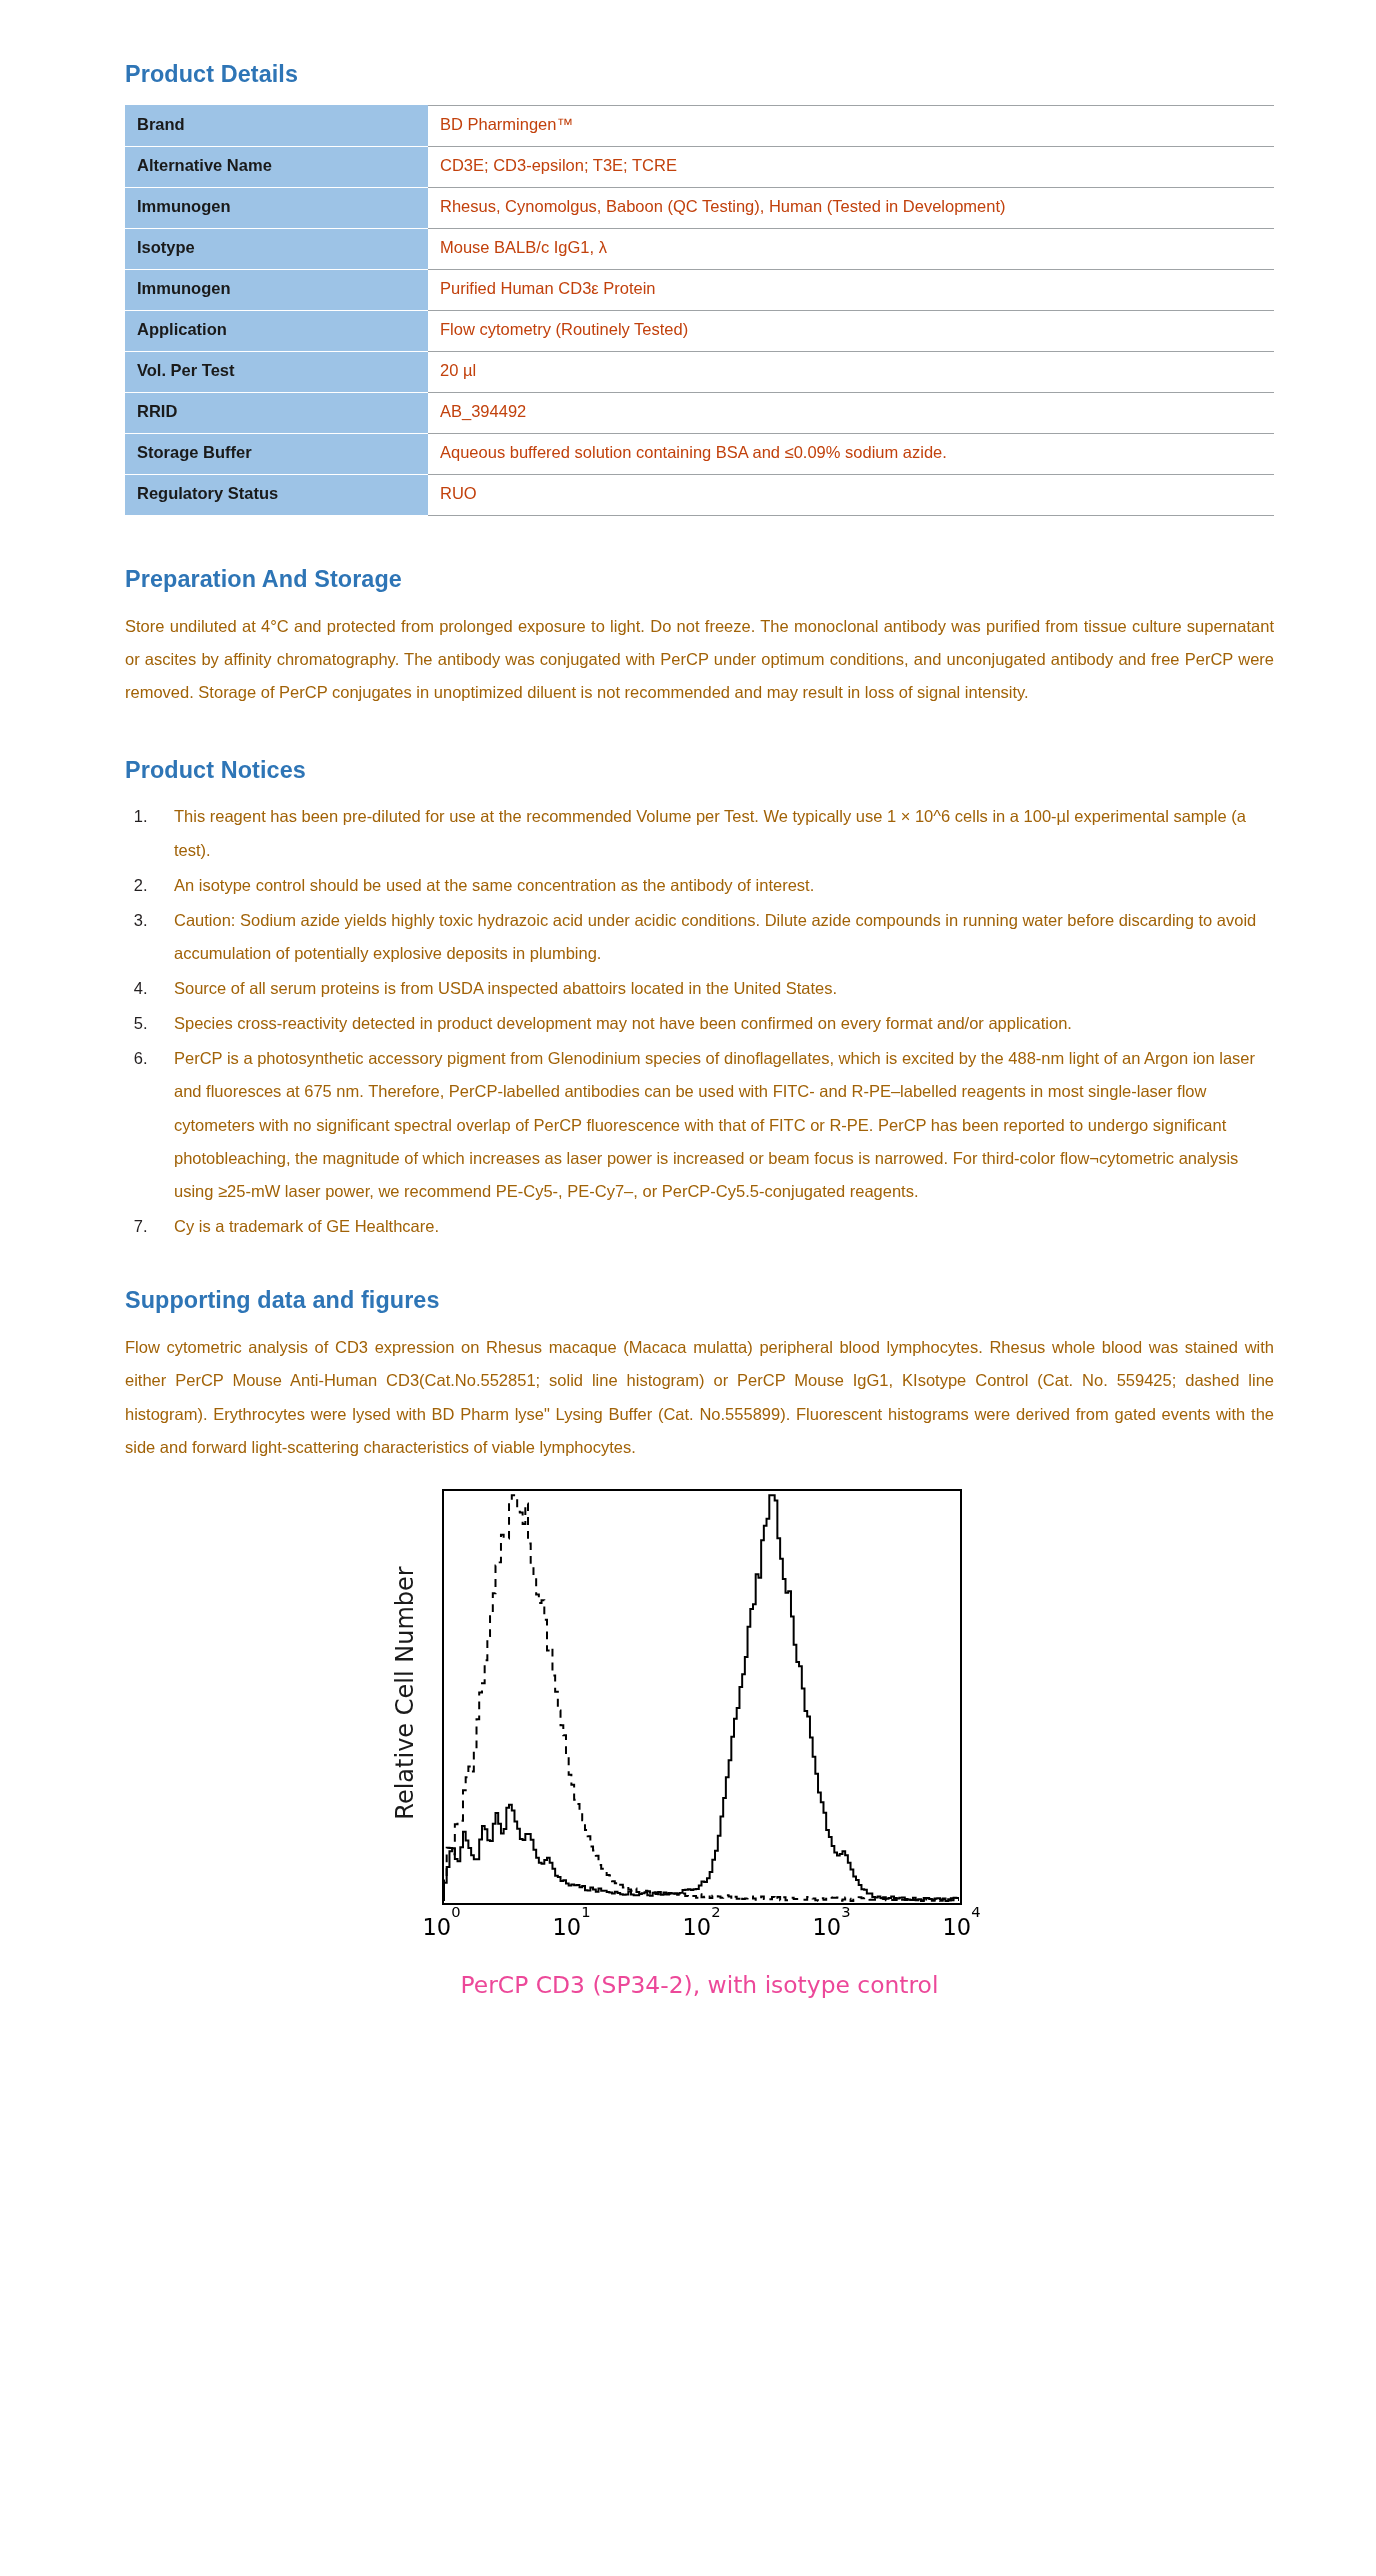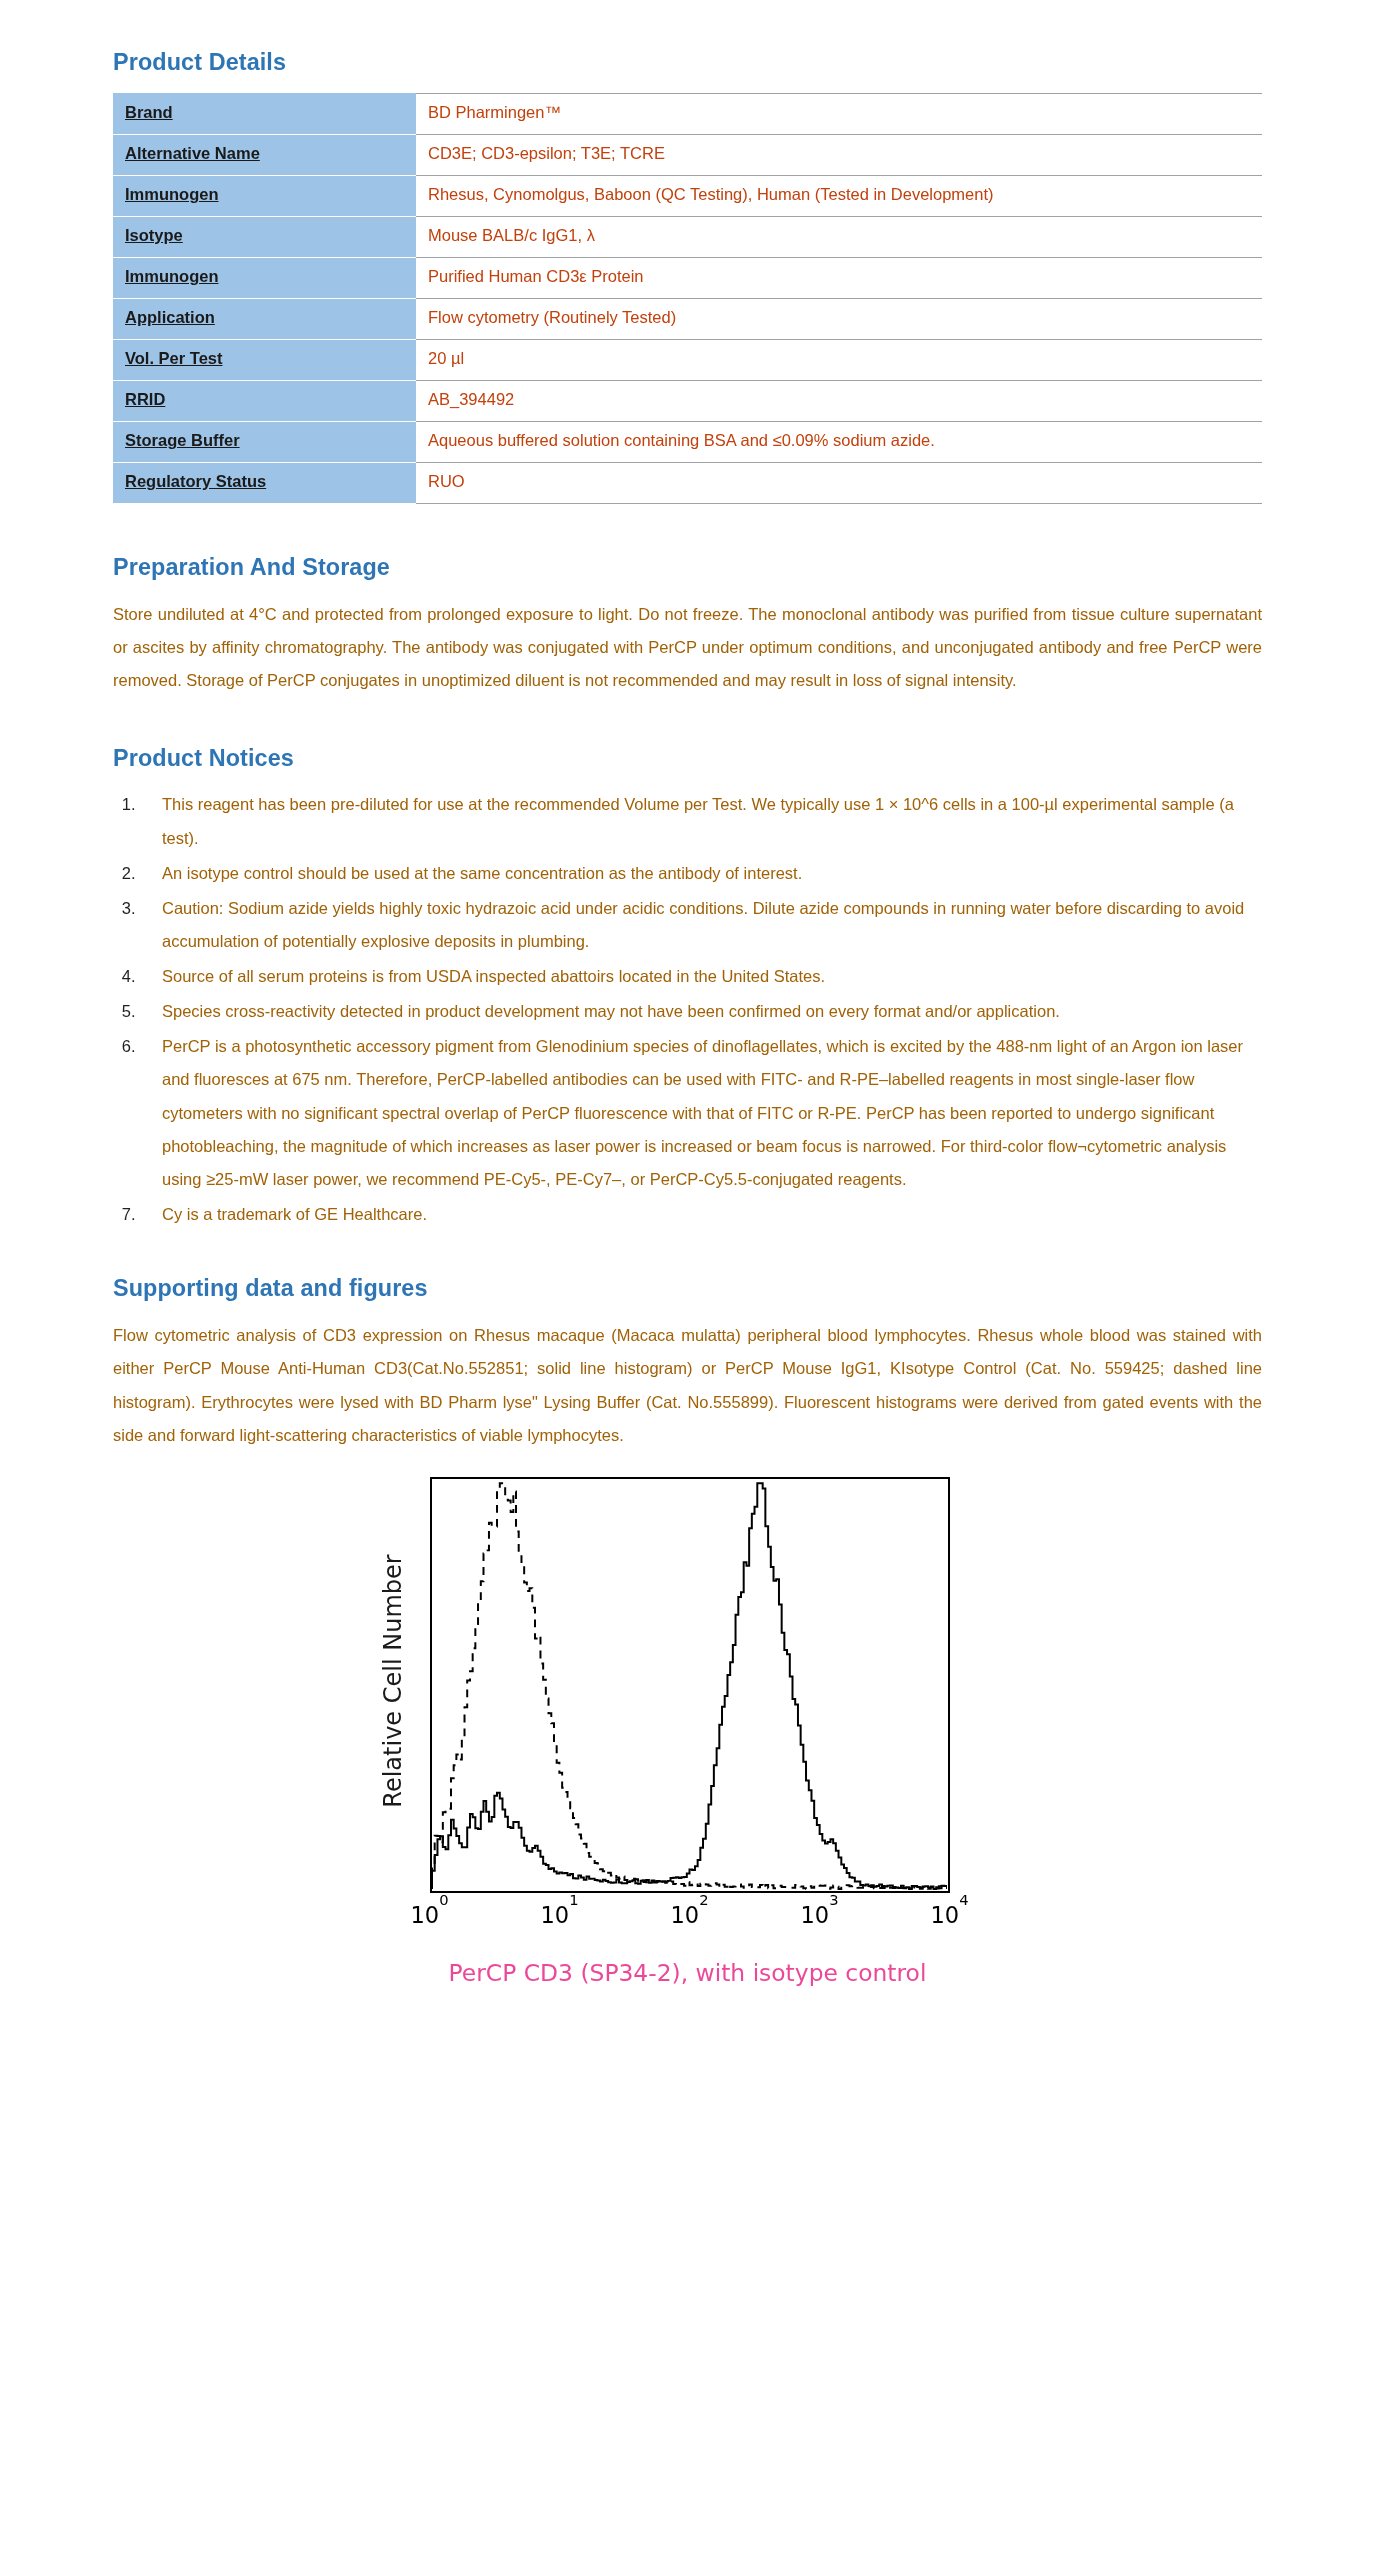--- a/index.html
+++ b/index.html
@@ -11,21 +11,21 @@
     width: 1376px;
     min-height: 2576px;
     font-family: "Liberation Sans", sans-serif;
     color: #231f20;
     -webkit-font-smoothing: antialiased;
   }
   .page {
     width: 1376px;
     min-height: 2576px;
     position: relative;
-    padding: 0;
+    padding: 12px;
   }
   .content {
     padding: 49px 113px 0 113px;
   }
   h2.section-title {
     color: #2e75b6;
     font-size: 23.4px;
     font-weight: bold;
     margin: 0 0 16.5px 0;
     letter-spacing: 0.1px;
@@ -46,21 +46,20 @@
     vertical-align: middle;
     line-height: 1.2;
   }
   table.details td.label {
     width: 303px;
     background: #9dc3e6;
     font-weight: bold;
     color: #1a1a1a;
     border-top-color: #ffffff;
     border-bottom-color: #ffffff;
-    text-decoration: underline;
   }
   table.details td.value {
     background: #ffffff;
     color: #c2410c;
     font-weight: normal;
   }
   table.details tr:first-child td.label { border-top: none; }
   table.details tr:last-child td.label { border-bottom: none; }
 
   

